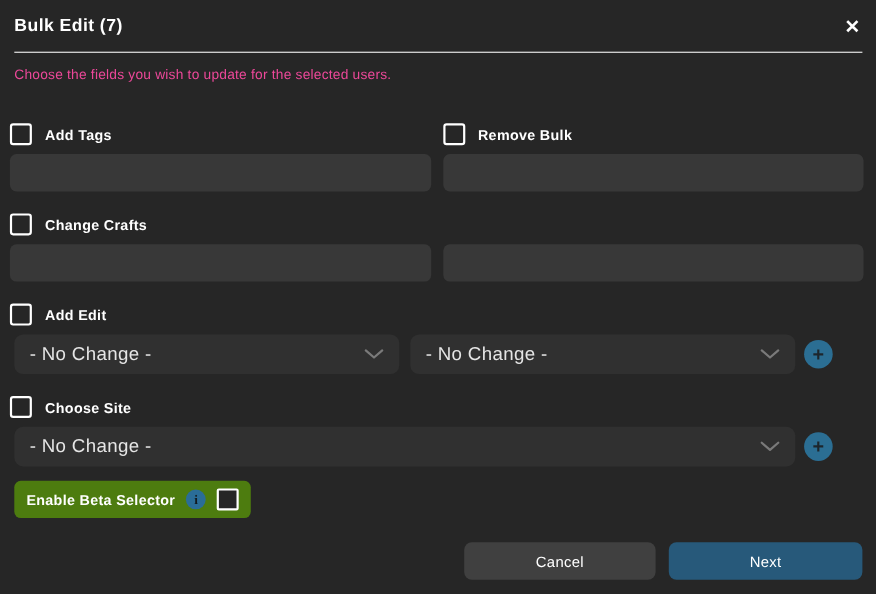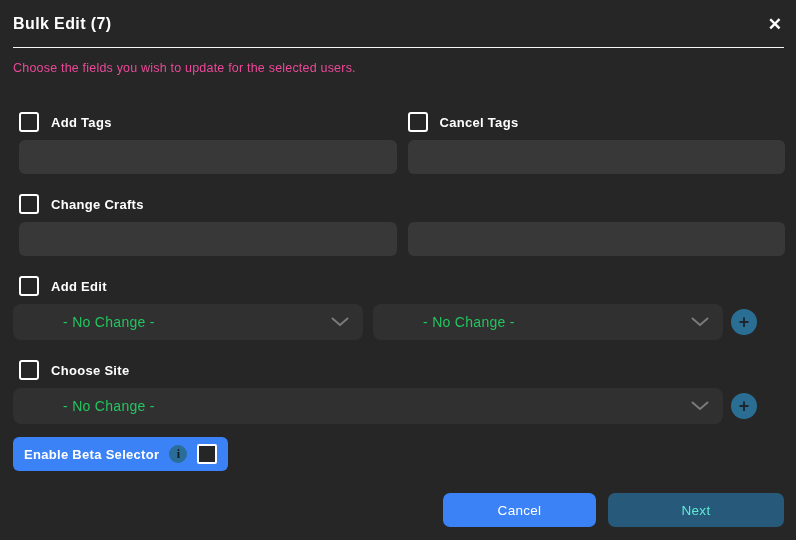--- a/index.html
+++ b/index.html
@@ -28,21 +28,21 @@
     margin: 12px 12px 0 13px;
   }
   .desc {
     margin: 13px 13px 0; font-size: 12.5px; color: #ec4899;
     letter-spacing: .2px;
   }
 
   
   .grid2 {
     display: grid; grid-template-columns: 1fr 1fr; column-gap: 11px;
-    margin: 0 11px 0 19px;
+    margin: 0 11px 0 9px;
   }
   .check-row { display: flex; align-items: center; gap: 12px; height: 20px; }
   .mt37 { margin-top: 37px; }
   .mt20 { margin-top: 20px; }
   .mt8  { margin-top: 8px; }
   .mt13 { margin-top: 13px; }
 
   .checkbox {
     width: 20px; height: 20px; flex: 0 0 20px;
     border: 2px solid #ffffff; border-radius: 3px;
@@ -60,36 +60,36 @@
 
   .site-row {
     display: flex; align-items: center; gap: 10px;
     margin: 8px 11px 0 13px;
   }
   .dropdown {
     height: 36px; background: #303030; border-radius: 8px;
     display: flex; align-items: center; justify-content: space-between;
     padding: 0 14px; cursor: pointer;
   }
-  .dropdown .dd-value { color: #22c55e; font-size: 14px; letter-spacing: .3px; margin-left: 36px; }
+  .dropdown .dd-value { color: #e5e5e5; font-size: 17px; letter-spacing: .3px; }
   .dd-350 { flex: 0 0 350px; width: 350px; }
   .dd-710 { flex: 0 0 710px; width: 710px; }
   .chev { display: inline-flex; }
 
   .plus-btn {
     width: 26px; height: 26px; flex: 0 0 26px; margin-left: -2px;
     border-radius: 50%; background: #2b6e93;
     display: flex; align-items: center; justify-content: center;
     color: #1d262c; font-size: 18px; font-weight: bold; line-height: 1;
     cursor: pointer; user-select: none;
   }
 
   .beta-chip {
     display: inline-flex; align-items: center; gap: 10px;
-    background: #3b82f6; border-radius: 6px;
+    background: #4d7c0f; border-radius: 6px;
     height: 34px; padding: 0 11px; margin-left: 13px;
   }
   .beta-label { font-size: 13px; font-weight: bold; letter-spacing: .3px; }
   .info-icon {
     width: 18px; height: 18px; flex: 0 0 18px;
     border-radius: 50%; background: #2a6d98;
     display: flex; align-items: center; justify-content: center;
     color: #121a1f; font-size: 12px; font-weight: bold;
     font-family: "Liberation Serif", serif; cursor: pointer;
   }
@@ -99,22 +99,22 @@
   .footer {
     display: flex; justify-content: flex-end; gap: 12px;
     margin: 22px 12px 0 13px;
   }
   .btn {
     height: 34px; border: none; border-radius: 7px;
     font-size: 13.5px; letter-spacing: .3px; cursor: pointer;
     font-family: "Liberation Sans", sans-serif;
     display: flex; align-items: center; justify-content: center;
   }
-  .btn-cancel { width: 153px; background: #3b82f6; color: #ffffff; }
-  .btn-next   { width: 176px; background: #27597a; color: #5eead4; }
+  .btn-cancel { width: 174px; background: #404040; color: #ffffff; }
+  .btn-next   { width: 176px; background: #27597a; color: #ffffff; }
 </style>
 </head>
 <body>
 
 <div class="modal">
 
   <div class="header">
     <div class="title">Bulk Edit (7)</div>
     <div class="close-btn">✕</div>
   </div>
@@ -123,21 +123,21 @@
 
   <div class="desc">Choose the fields you wish to update for the selected users.</div>
 
   <div class="grid2 mt37">
     <div class="check-row">
       <span class="checkbox"></span>
       <span class="check-label">Add Tags</span>
     </div>
     <div class="check-row">
       <span class="checkbox"></span>
-      <span class="check-label">Cancel Tags</span>
+      <span class="check-label">Remove Bulk</span>
     </div>
   </div>
   <div class="grid2 mt8">
     <input class="text-input" value="" style="">
     <input class="text-input" value="" style="">
   </div>
 
   <div class="grid2 mt20">
     <div class="check-row">
       <span class="checkbox"></span>

